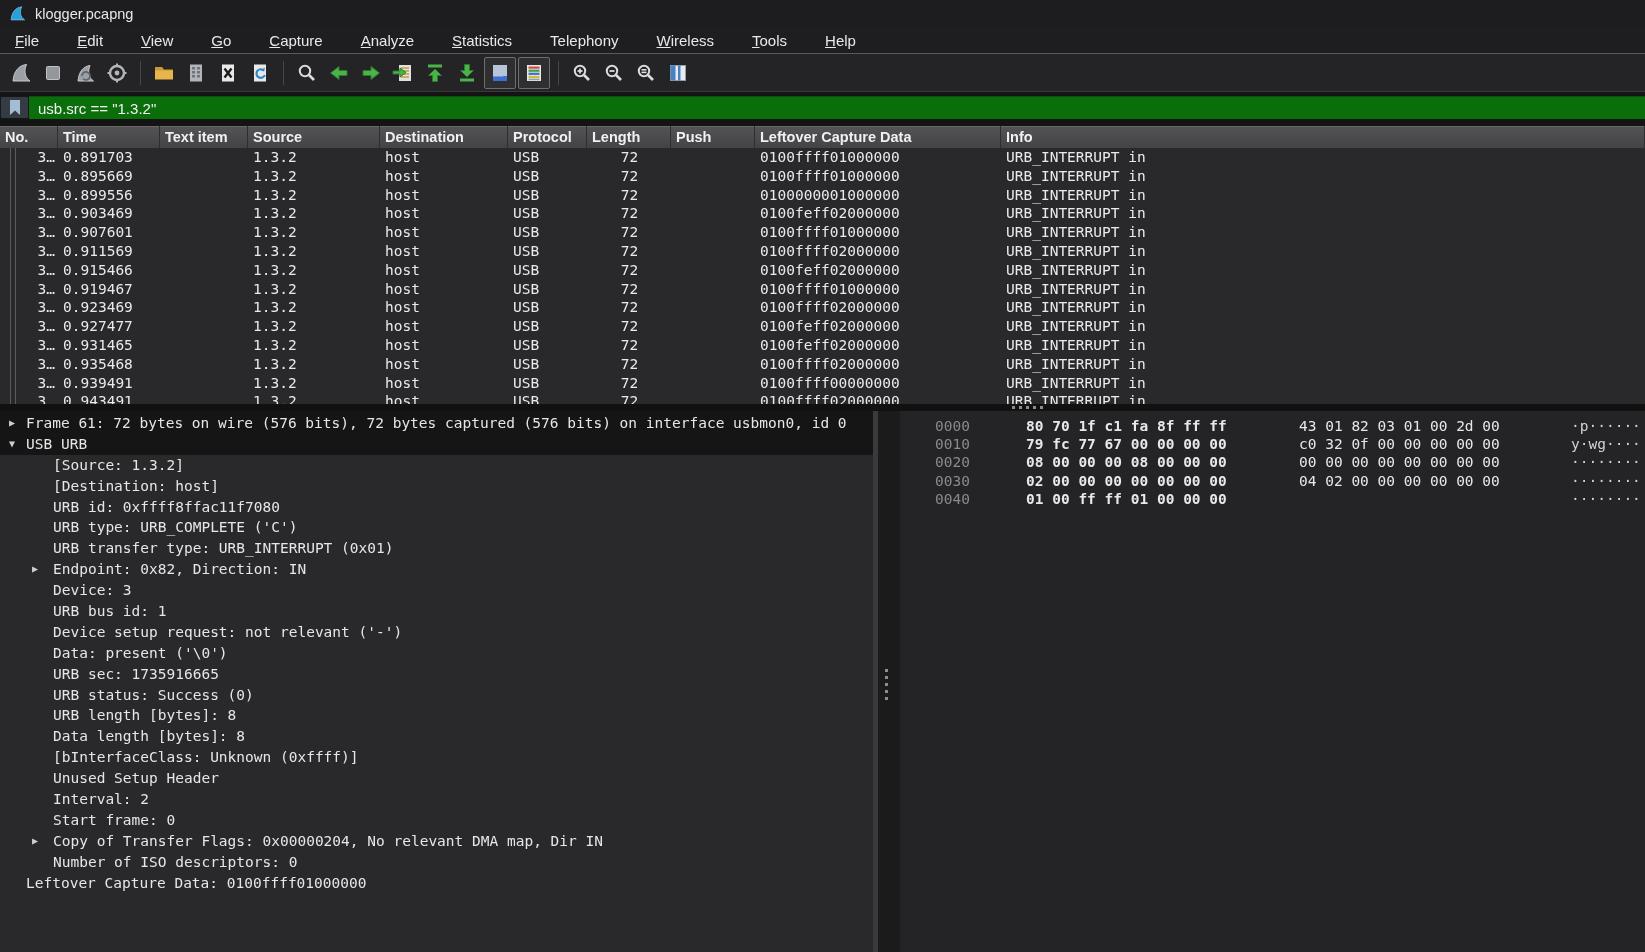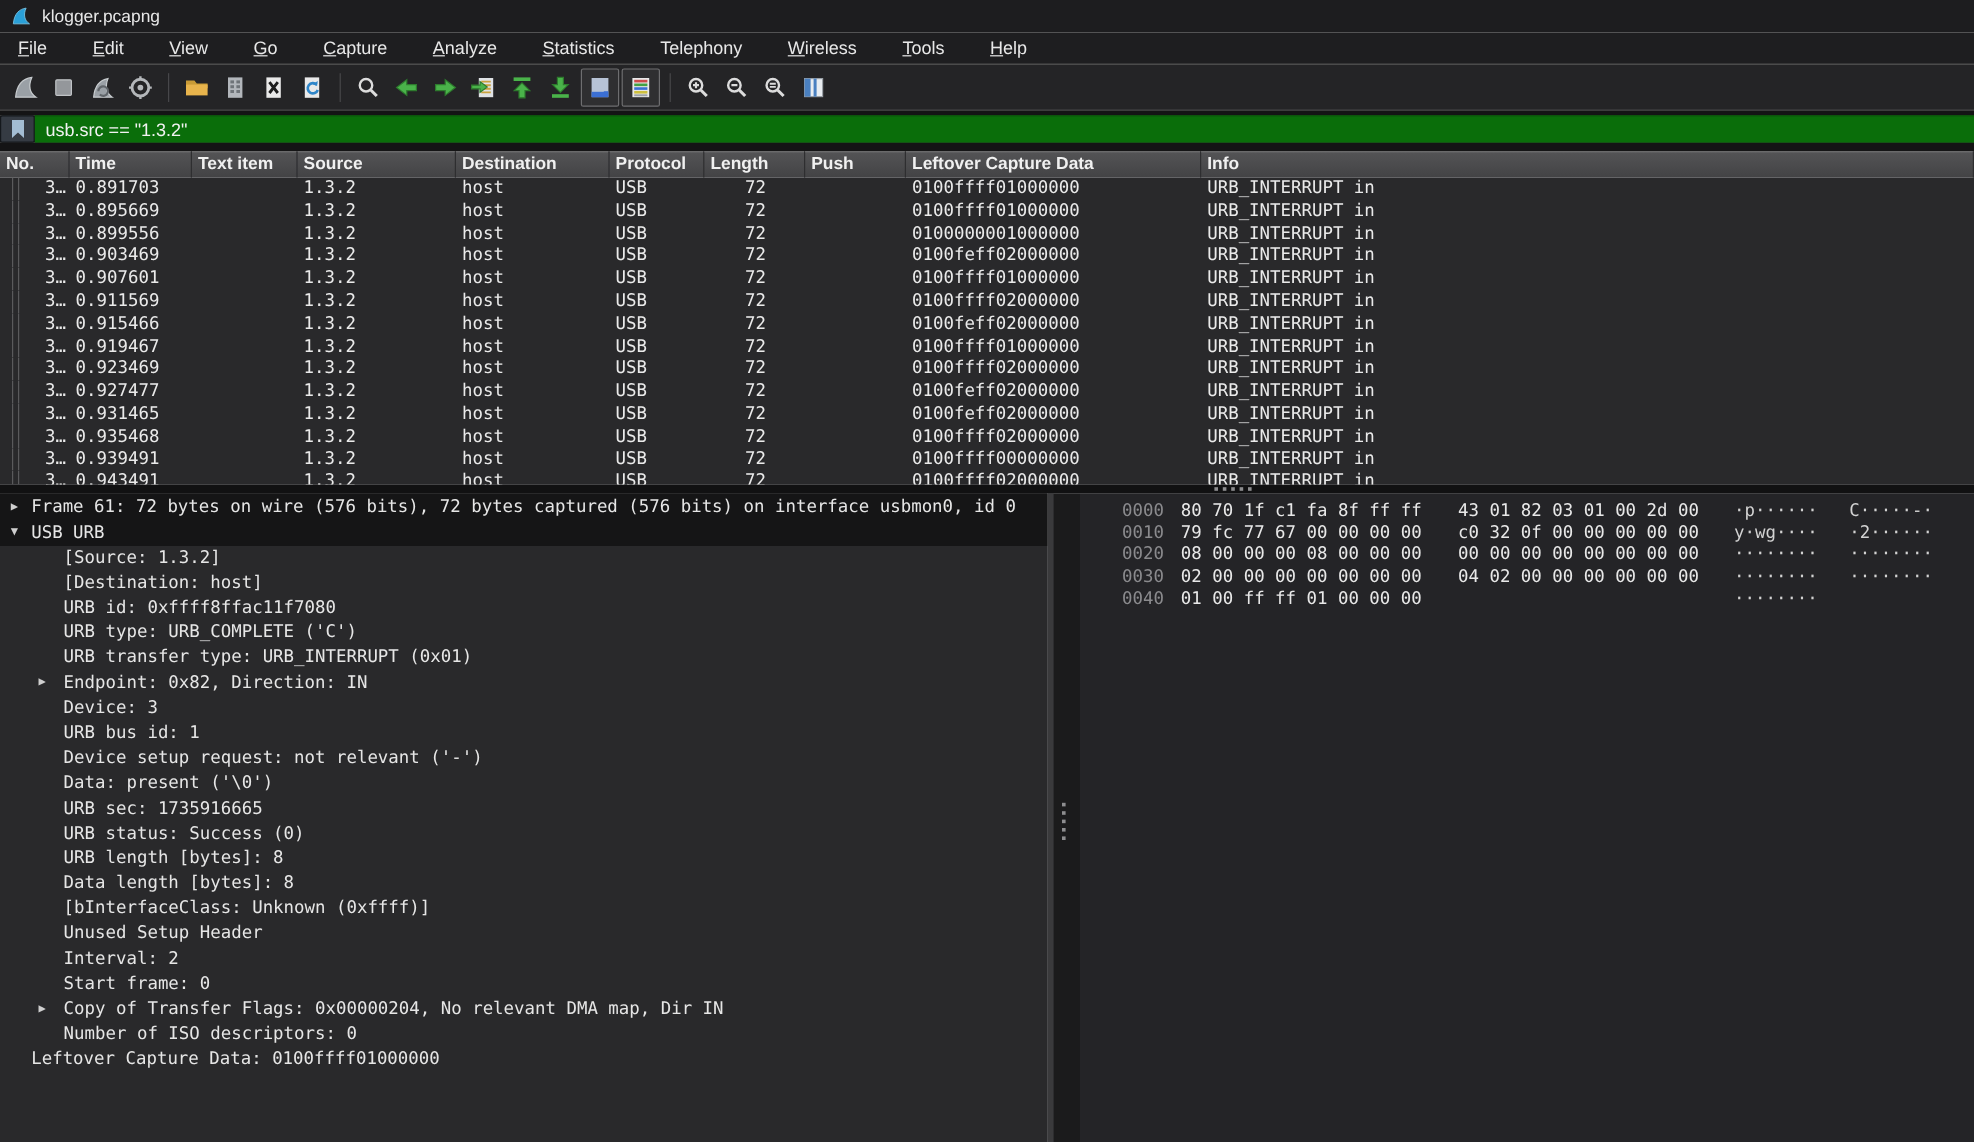--- a/index.html
+++ b/index.html
@@ -1,16 +1,16 @@
 <!DOCTYPE html>
 <html><head>
 <meta charset="utf-8">
 <style>
   html,body{margin:0;padding:0;background:#161617;}
-  .app{width:1645px;height:952px;overflow:hidden;background:#ffffff;
+  .app{width:1645px;height:952px;overflow:hidden;background:#c4b5fd;
        font-family:"Liberation Sans",sans-serif;display:flex;flex-direction:column;position:relative;}
 
   
   .titlebar{height:27px;background:#1d1d1f;display:flex;align-items:center;padding-left:9px;gap:9px;flex:none;}
   .titlebar .title{color:#e8e8e8;font-size:14.5px;}
 
   
   .menubar{height:26px;background:#1e1e20;display:flex;align-items:center;padding-left:5px;
            border-bottom:1px solid #5a5a5a;flex:none;gap:18px;}
   .menu-item{color:#e8e8e8;font-size:15px;padding:2px 10px;cursor:default;}
@@ -62,23 +62,23 @@
   .drow{height:20.9px;line-height:20.9px;font-family:"DejaVu Sans Mono",monospace;font-size:14.5px;
         color:#e6e6e6;white-space:nowrap;position:relative;}
   .drow .txt{position:absolute;overflow:hidden;right:2px;}
   .drow .exp{position:absolute;color:#cfcfcf;font-size:10px;top:0;}
   .ind0 .txt{left:26px;} .ind1 .txt{left:53px;}
   .ind0 .exp{left:9px;} .ind1 .exp{left:32px;}
 
   
   .hex-pane{flex:1;background:#242427;padding-top:6px;min-width:0;}
   .hxrow{height:18.2px;line-height:18.2px;font-family:"DejaVu Sans Mono",monospace;font-size:14.5px;
-         white-space:pre;display:flex;}
+         white-space:pre;display:flex;gap:42px;}
   .hxrow .off{color:#8a8a8d;margin-left:35px;width:36px;flex:none;}
-  .hxrow .h1{color:#e8e8e8;margin-left:13px;width:202px;flex:none;}
+  .hxrow .h1{color:#e8e8e8;margin-left:13px;width:202px;flex:none;font-weight:bold;}
   .hxrow .h2{color:#e8e8e8;margin-left:29px;width:202px;flex:none;}
   .hxrow .a1{color:#d2d2d2;margin-left:28px;width:71px;flex:none;}
   .hxrow .a2{color:#d2d2d2;margin-left:25px;flex:none;}
 
   svg{display:block;}
 </style>
 </head>
 <body>
 
 <div class="app">

